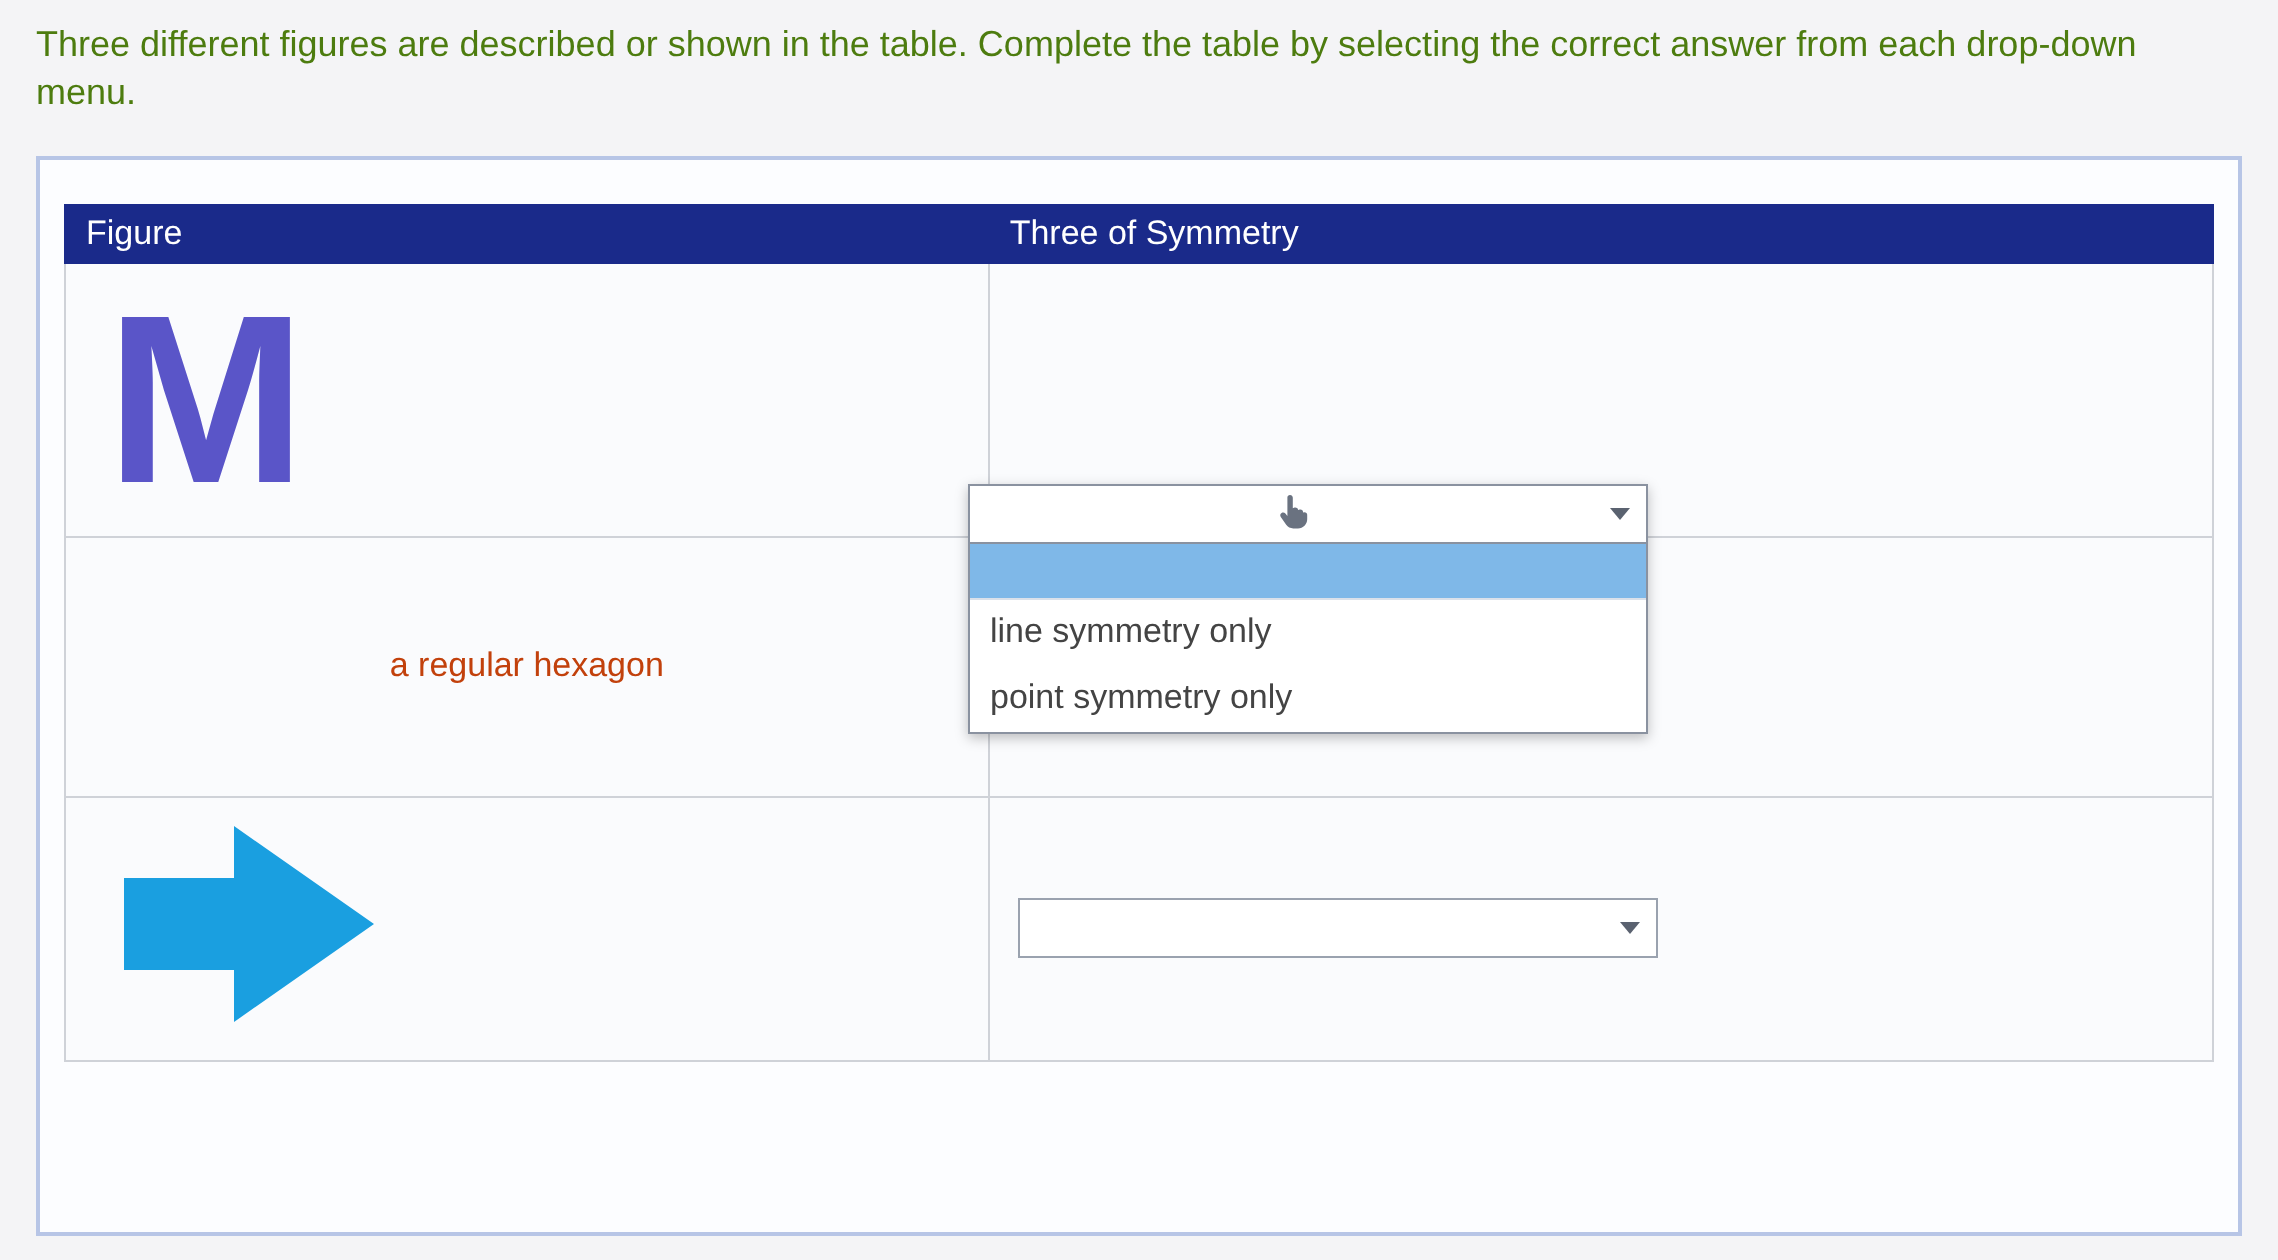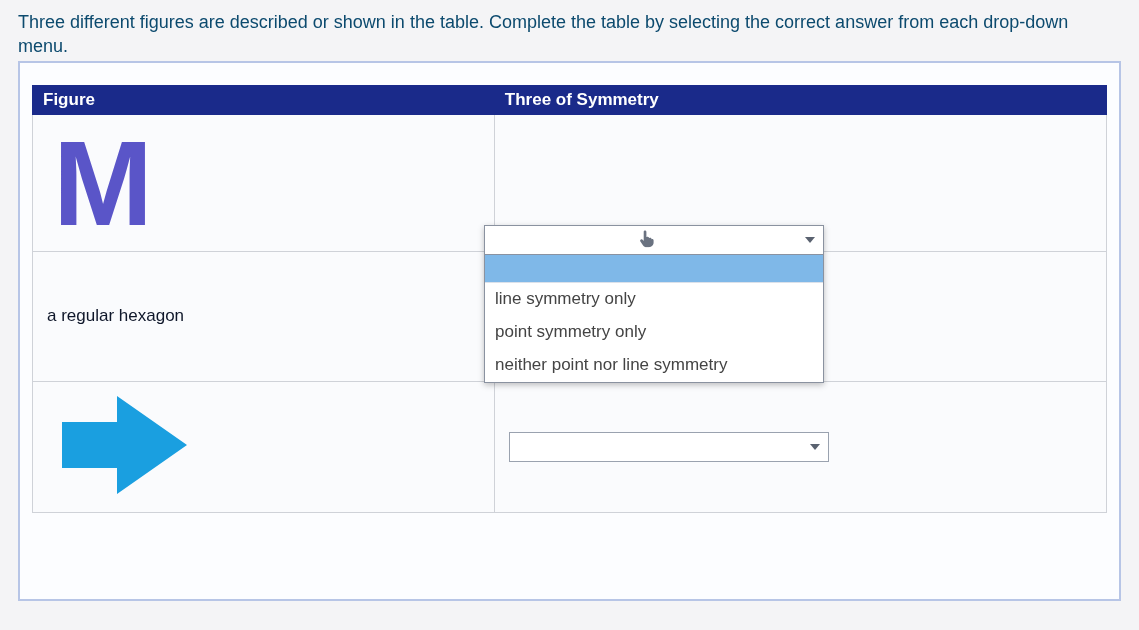--- a/index.html
+++ b/index.html
@@ -8,56 +8,57 @@
     background: #f4f4f6;
     width: 1139px;
     height: 630px;
     padding: 10px 18px;
     color: #2a2a2a;
     overflow: hidden;
   }
   .instructions {
     font-size: 18px;
     line-height: 1.35;
-    color: #0c4a6e;
-    margin-bottom: 2px;
+    color: #4d7c0f;
+    margin-bottom: 19px;
   }
   .outer-frame {
     border: 2px solid #b7c5e6;
     background: #fcfdff;
     padding: 22px 12px 28px 12px;
     height: 540px;
     position: relative;
   }
   table.main {
     width: 100%;
     border-collapse: collapse;
     table-layout: fixed;
   }
   table.main th {
     background: #1a2a8a;
     color: #fff;
-    font-weight: bold;
+    font-weight: normal;
     text-align: left;
     padding: 4px 10px;
     font-size: 17px;
     border: 1px solid #1a2a8a;
   }
   table.main td {
     border: 1px solid #cfd2d8;
     background: #fafbfd;
     padding: 8px 14px;
     vertical-align: middle;
     height: 130px;
     position: relative;
   }
   .row-text td {
     height: 48px;
-    color: #0f172a;
+    color: #c2410c;
     font-size: 17px;
+    text-align: center;
   }
   .letter-m {
     font-family: Arial, Helvetica, sans-serif;
     font-size: 120px;
     font-weight: 900;
     color: #5a55c8;
     line-height: 1;
     margin-left: 6px;
     letter-spacing: -4px;
   }
@@ -188,17 +189,16 @@
         <svg width="16" height="18" viewBox="0 0 16 18">
             <path d="M6 1c.8 0 1.4.6 1.4 1.4v5.2l.9-.3c.7-.2 1.5.2 1.7.9l.1.3.8-.2c.7-.2 1.5.3 1.6 1l.1.4.7-.1c.7 0 1.3.6 1.3 1.3v2.2c0 2.5-2 4.6-4.6 4.6H7.6c-1.4 0-2.7-.7-3.5-1.8L1.4 12c-.5-.7-.3-1.6.4-2 .6-.4 1.4-.3 1.9.3l1 1.2V2.4C4.6 1.6 5.2 1 6 1z" fill="#6a7280"></path>
           </svg>
       </span>
       <span class="caret"></span>
     </div>
     <div class="drop-list">
       <div class="opt-blank"></div>
       <div class="opt">line symmetry only</div>
       <div class="opt">point symmetry only</div>
-      <div class="opt">neither point nor line symmetry</div>
     </div>
   </div>
 
 </div>
 
 </body></html>

